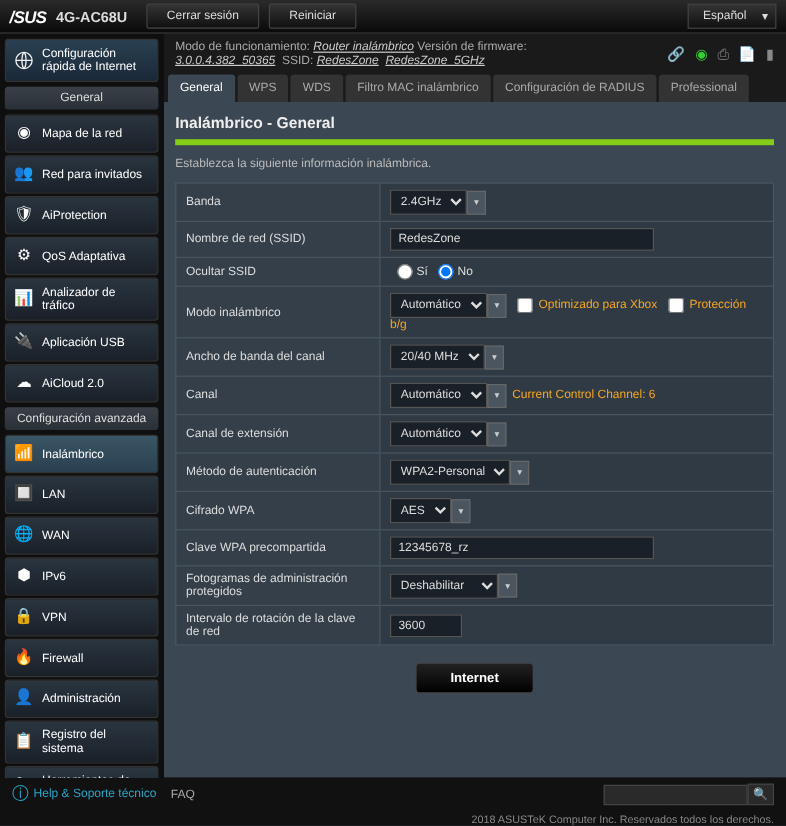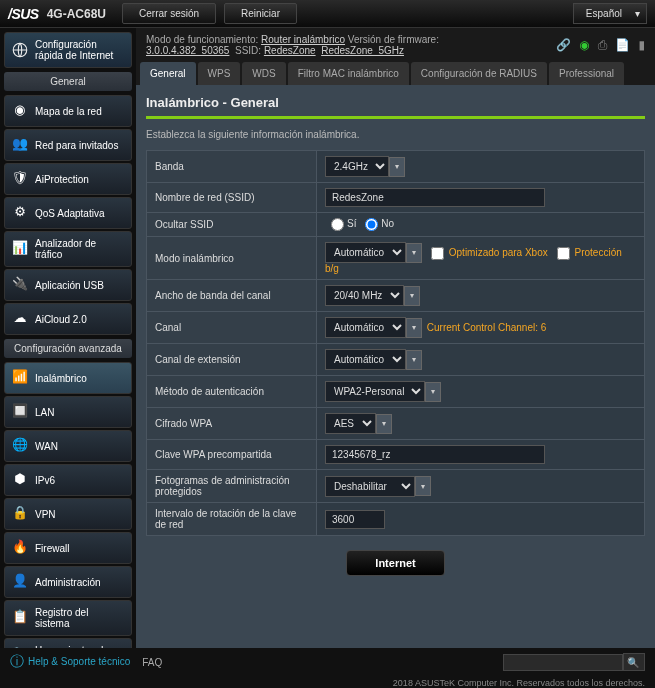--- a/index.html
+++ b/index.html
@@ -95,21 +95,21 @@
   display: flex;
   flex-direction: column;
 }
 .info-row {
   padding: 6px 10px;
   font-size: 10px;
   color: #aaa;
   display: flex;
   justify-content: space-between;
 }
-.info-row a { color: #ccc; text-decoration: underline; }
+.info-row a { color: #ccc; text-decoration: underline; font-style: italic; }
 .status-icons { display: flex; gap: 8px; align-items: center; }
 .status-icons span { color: #888; font-size: 12px; }
 .status-icons .on { color: #3c3; }
 .tabs {
   display: flex;
   background: #1a1a1a;
   padding: 0 4px;
 }
 .tab {
   padding: 6px 10px;
@@ -125,21 +125,21 @@
   background: #3b4752;
   flex: 1;
   padding: 10px;
   overflow-y: auto;
 }
 .panel h2 {
   color: #eee;
   font-size: 13px;
   font-weight: bold;
   padding-bottom: 6px;
-  border-bottom: 3px solid #84cc16;
+  border-bottom: 5px solid #84cc16;
   margin-bottom: 10px;
 }
 .panel .desc {
   font-size: 10px;
   color: #bbb;
   margin-bottom: 10px;
 }
 .form-table { width: 100%; border-collapse: collapse; }
 .form-table td {
   padding: 5px 8px;

